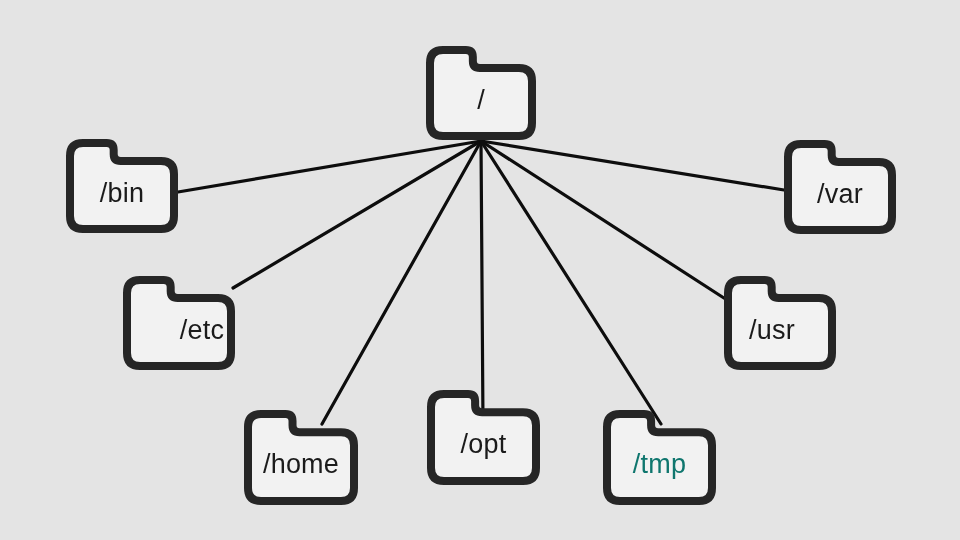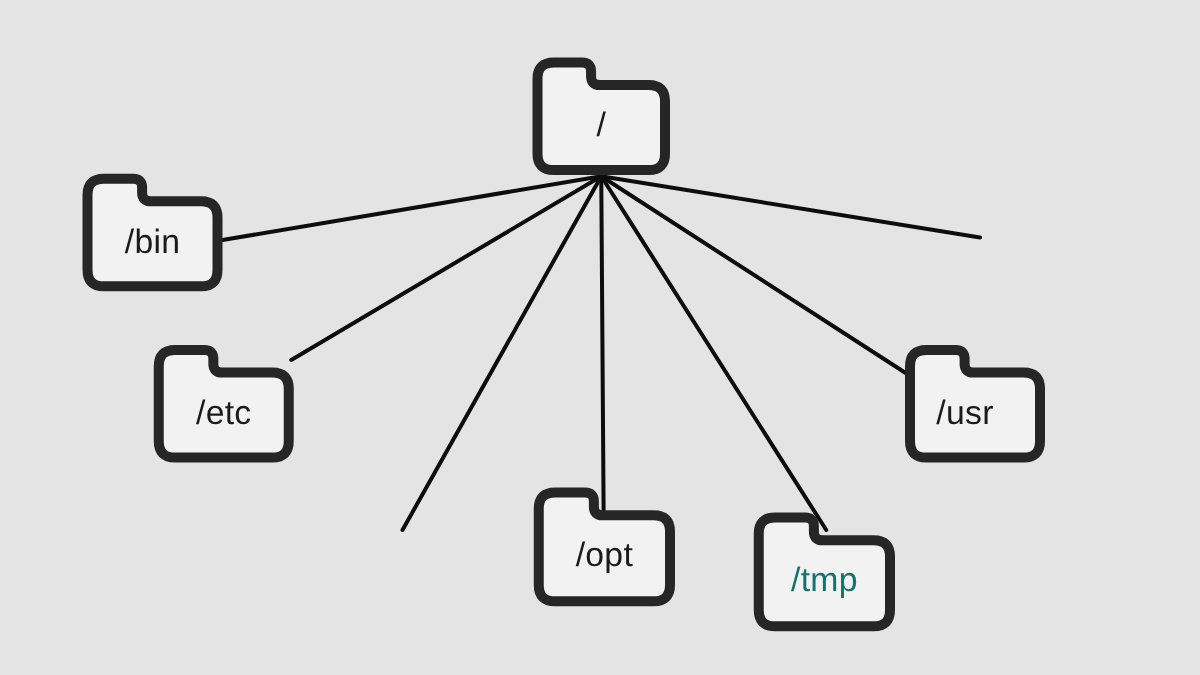--- a/index.html
+++ b/index.html
@@ -75,31 +75,43 @@
           <path d="M 17 4 H 39.839999999999996 Q 46.839999999999996 4 46.839999999999996 11 V 15.059999999999999 Q 46.839999999999996 22.06 53.839999999999996 22.06 H 93 Q 106 22.06 106 35.06 V 77 Q 106 90 93 90 H 17 Q 4 90 4 77 V 17 Q 4 4 17 4 Z" fill="#f2f2f2" stroke="#262626" stroke-width="8" stroke-linejoin="round"></path>
         </svg>
         <div class="folder-label" style="color: rgb(27, 27, 27);">/</div>
       </div>
       <div class="folder" style="left: 66px; top: 139px; width: 112px; height: 94px; text-decoration: underline;">
         <svg width="112" height="94" viewBox="0 0 112 94">
           <path d="M 17 4 H 40.68 Q 47.68 4 47.68 11 V 15.059999999999999 Q 47.68 22.06 54.68 22.06 H 95 Q 108 22.06 108 35.06 V 77 Q 108 90 95 90 H 17 Q 4 90 4 77 V 17 Q 4 4 17 4 Z" fill="#f2f2f2" stroke="#262626" stroke-width="8" stroke-linejoin="round"></path>
         </svg>
         <div class="folder-label" style="color: rgb(27, 27, 27);">/bin</div>
       </div>
+      <div class="folder" style="left: 784px; top: 140px; width: 112px; height: 94px;">
+        <svg width="112" height="94" viewBox="0 0 112 94">
+          <path d="M 17 4 H 40.68 Q 47.68 4 47.68 11 V 15.059999999999999 Q 47.68 22.06 54.68 22.06 H 95 Q 108 22.06 108 35.06 V 77 Q 108 90 95 90 H 17 Q 4 90 4 77 V 17 Q 4 4 17 4 Z" fill="#f2f2f2" stroke="#262626" stroke-width="8" stroke-linejoin="round"></path>
+        </svg>
+        <div class="folder-label" style="color: rgb(27, 27, 27);">/var</div>
+      </div>
       <div class="folder" style="left: 123px; top: 276px; width: 112px; height: 94px;">
         <svg width="112" height="94" viewBox="0 0 112 94">
           <path d="M 17 4 H 40.68 Q 47.68 4 47.68 11 V 15.059999999999999 Q 47.68 22.06 54.68 22.06 H 95 Q 108 22.06 108 35.06 V 77 Q 108 90 95 90 H 17 Q 4 90 4 77 V 17 Q 4 4 17 4 Z" fill="#f2f2f2" stroke="#262626" stroke-width="8" stroke-linejoin="round"></path>
         </svg>
-        <div class="folder-label" style="color: rgb(27, 27, 27);">/etc</div>
+        <div class="folder-label" style="color: rgb(27, 27, 27); margin-left: 23px;">/etc</div>
       </div>
       <div class="folder" style="left: 724px; top: 276px; width: 96px; height: 94px;">
         <svg width="112" height="94" viewBox="0 0 112 94">
           <path d="M 17 4 H 40.68 Q 47.68 4 47.68 11 V 15.059999999999999 Q 47.68 22.06 54.68 22.06 H 95 Q 108 22.06 108 35.06 V 77 Q 108 90 95 90 H 17 Q 4 90 4 77 V 17 Q 4 4 17 4 Z" fill="#f2f2f2" stroke="#262626" stroke-width="8" stroke-linejoin="round"></path>
         </svg>
         <div class="folder-label" style="color: rgb(27, 27, 27);">/usr</div>
+      </div>
+      <div class="folder" style="left: 244px; top: 410px; width: 114px; height: 95px;">
+        <svg width="114" height="95" viewBox="0 0 114 95">
+          <path d="M 17 4 H 41.519999999999996 Q 48.519999999999996 4 48.519999999999996 11 V 15.27 Q 48.519999999999996 22.27 55.519999999999996 22.27 H 97 Q 110 22.27 110 35.269999999999996 V 78 Q 110 91 97 91 H 17 Q 4 91 4 78 V 17 Q 4 4 17 4 Z" fill="#f2f2f2" stroke="#262626" stroke-width="8" stroke-linejoin="round"></path>
+        </svg>
+        <div class="folder-label" style="color: rgb(27, 27, 27);">/home</div>
       </div>
       <div class="folder" style="left: 427px; top: 390px; width: 113px; height: 95px;">
         <svg width="113" height="95" viewBox="0 0 113 95">
           <path d="M 17 4 H 41.1 Q 48.1 4 48.1 11 V 15.27 Q 48.1 22.27 55.1 22.27 H 96 Q 109 22.27 109 35.269999999999996 V 78 Q 109 91 96 91 H 17 Q 4 91 4 78 V 17 Q 4 4 17 4 Z" fill="#f2f2f2" stroke="#262626" stroke-width="8" stroke-linejoin="round"></path>
         </svg>
         <div class="folder-label" style="color: rgb(27, 27, 27);">/opt</div>
       </div>
       <div class="folder" style="left: 603px; top: 410px; width: 113px; height: 95px;">
         <svg width="113" height="95" viewBox="0 0 113 95">
           <path d="M 17 4 H 41.1 Q 48.1 4 48.1 11 V 15.27 Q 48.1 22.27 55.1 22.27 H 96 Q 109 22.27 109 35.269999999999996 V 78 Q 109 91 96 91 H 17 Q 4 91 4 78 V 17 Q 4 4 17 4 Z" fill="#f2f2f2" stroke="#262626" stroke-width="8" stroke-linejoin="round"></path>

